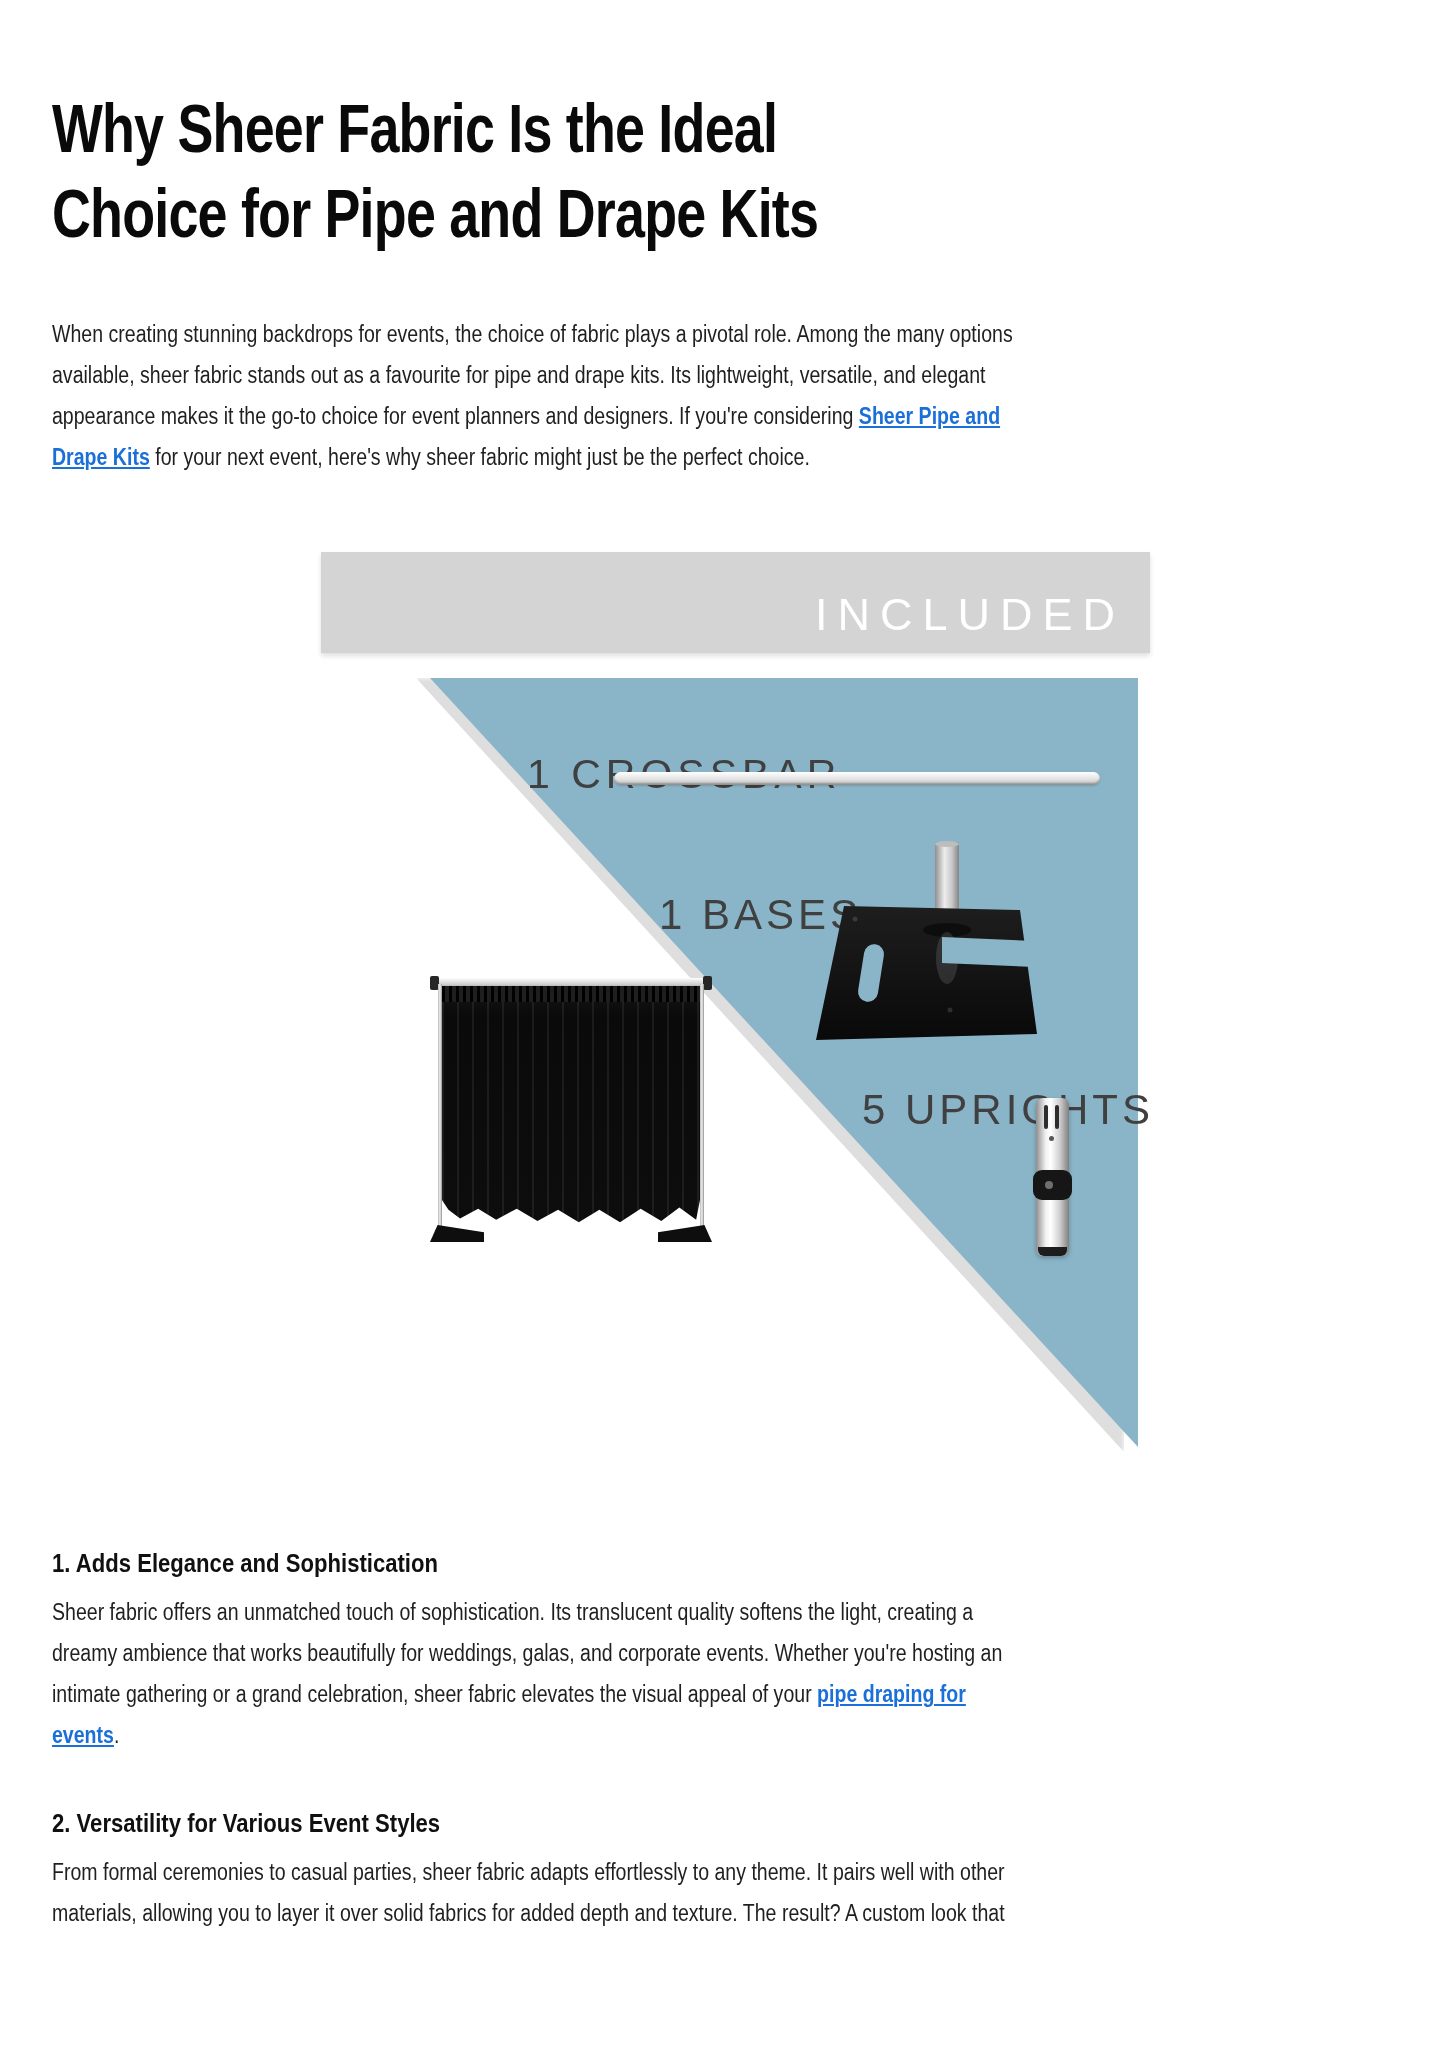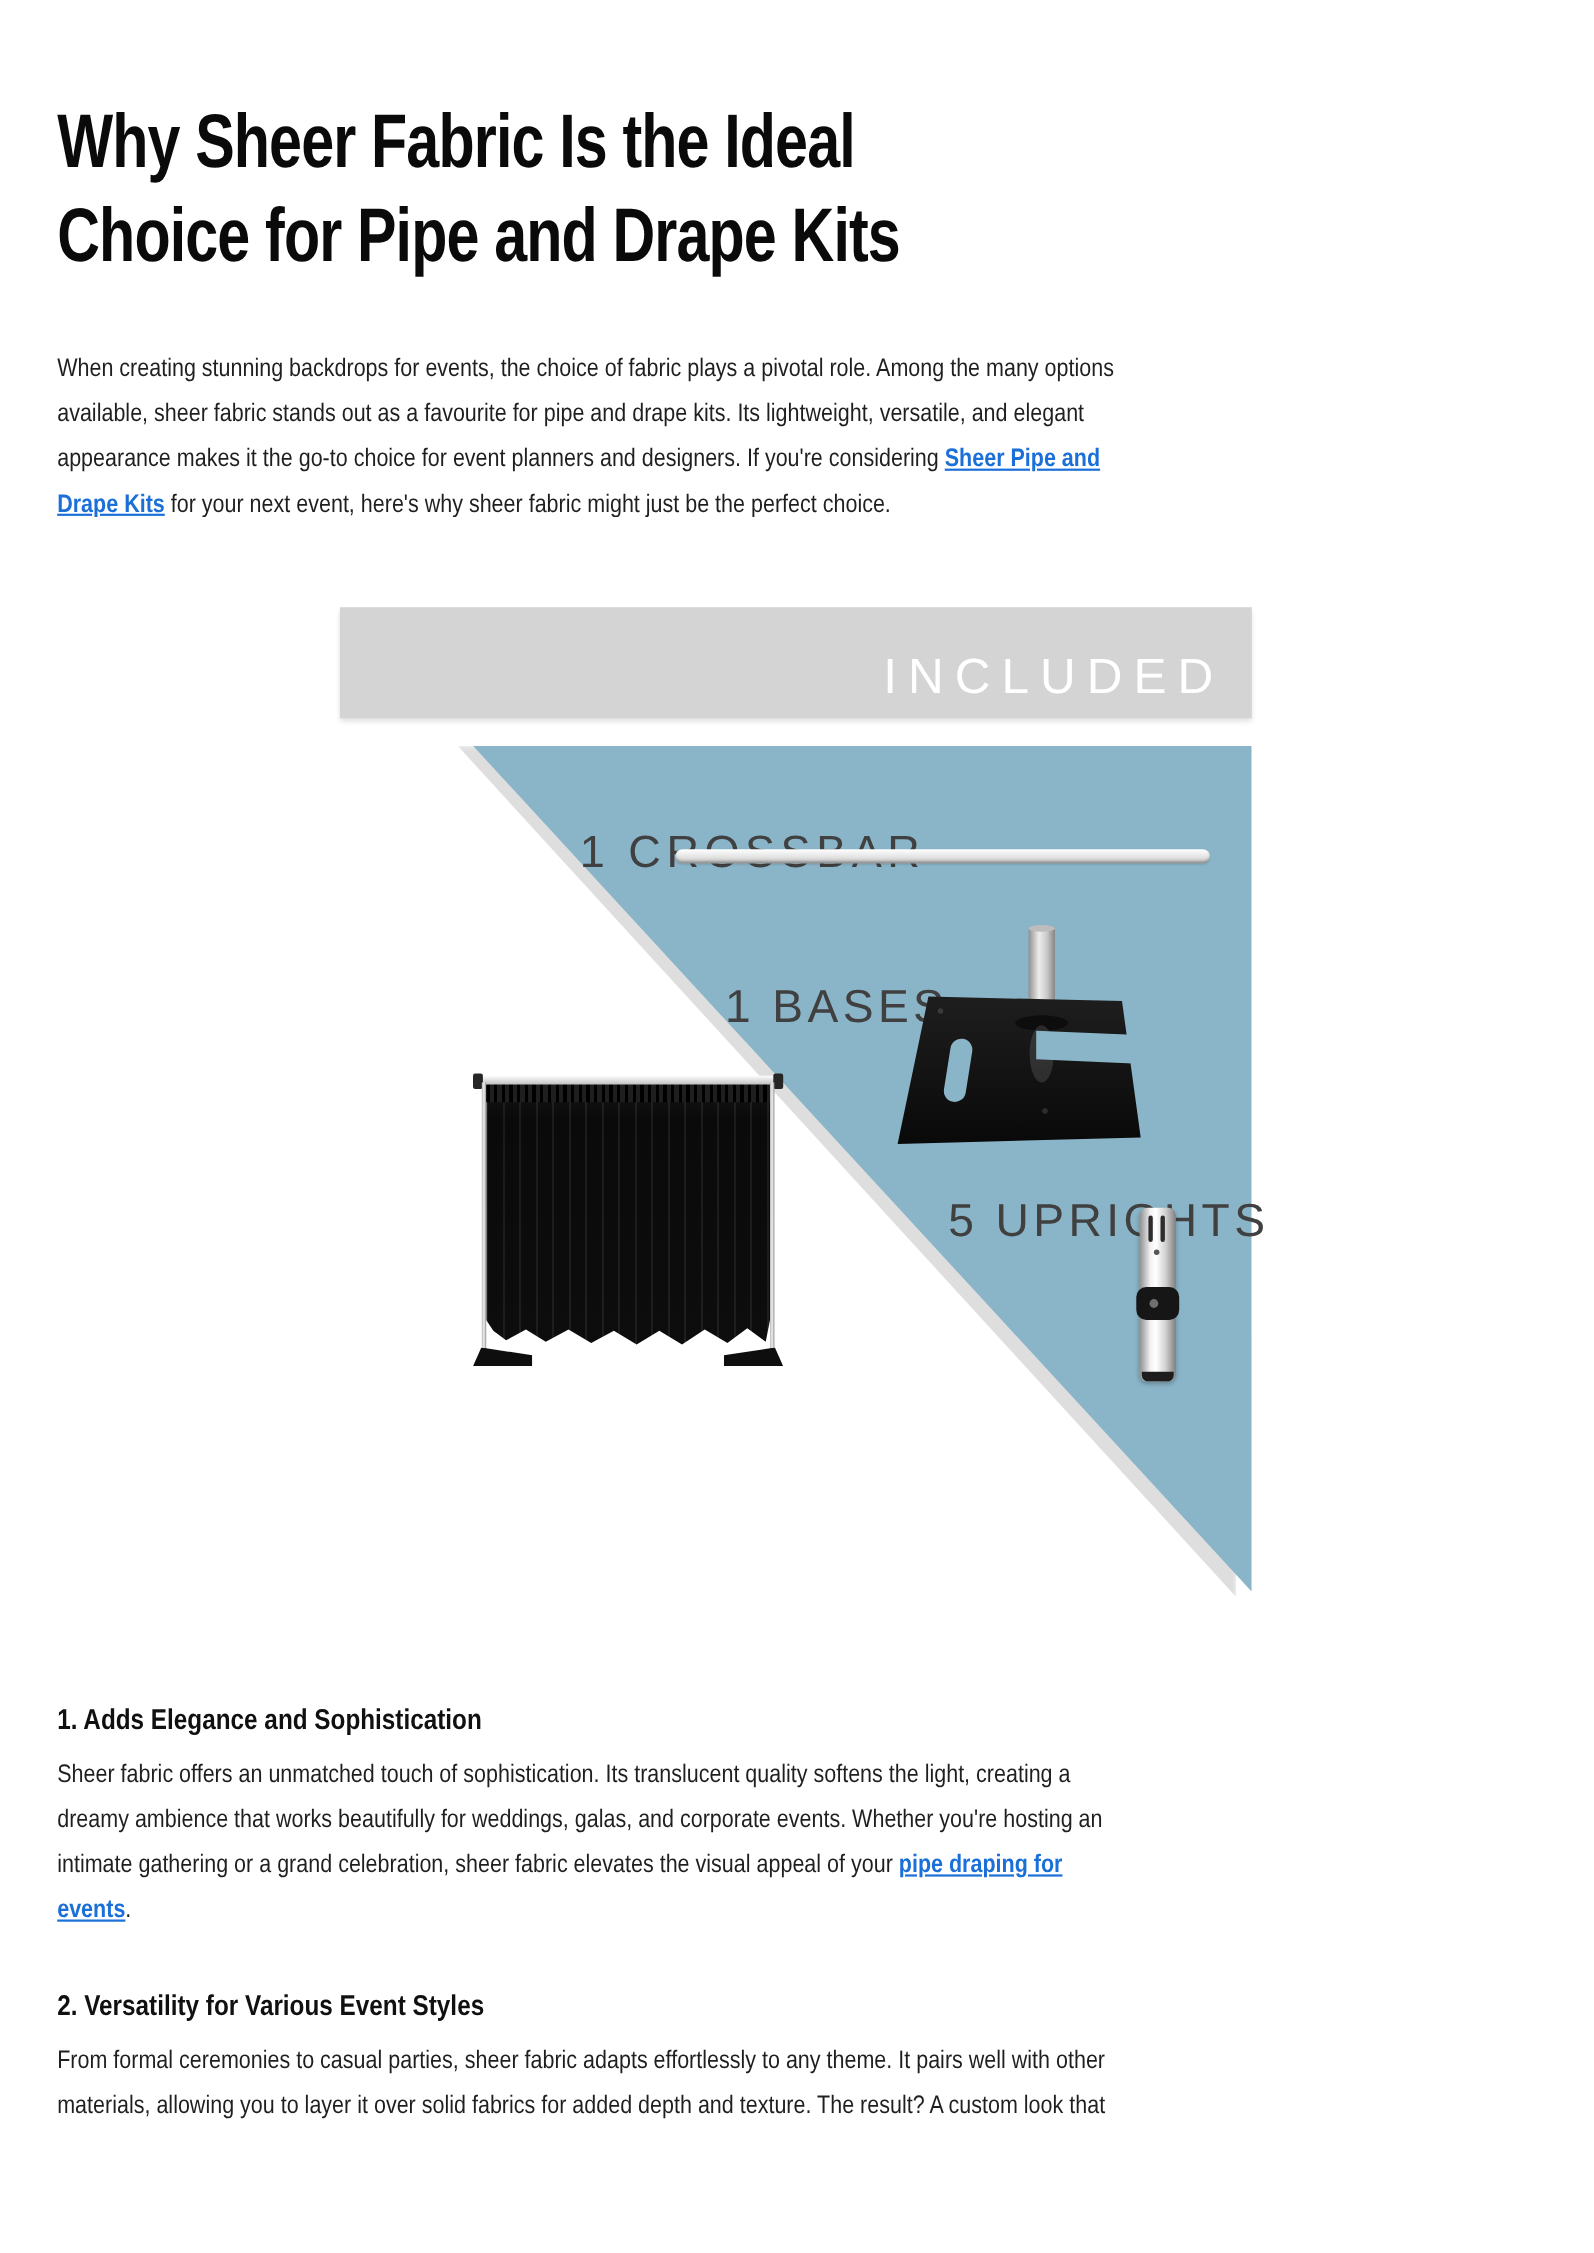--- a/index.html
+++ b/index.html
@@ -40,21 +40,21 @@
   a.doc-link{color:var(--link);font-weight:700;text-decoration:underline;cursor:pointer;}
   #intro{top:314px;}
   #s1-heading{top:1524px;}
   #s1-para{top:1592px;}
   #s2-heading{top:1784px;}
   #s2-para{top:1852px;}
 
   
   .figure{position:absolute;left:309px;top:552px;width:829px;height:895px;}
   .banner{
-    position:absolute;left:0;top:0;width:829px;height:101px;
+    position:absolute;left:12px;top:0;width:829px;height:101px;
     background:var(--banner);
     box-shadow:0 3px 5px rgba(0,0,0,0.13);
   }
   .included{
     position:absolute;right:25px;top:0;height:125px;line-height:125px;
     font-size:45px;font-weight:300;letter-spacing:10px;color:#ffffff;white-space:nowrap;
   }
   .tri-shadow{
     position:absolute;left:107px;top:126px;width:708px;height:774px;
     background:var(--shadow);

